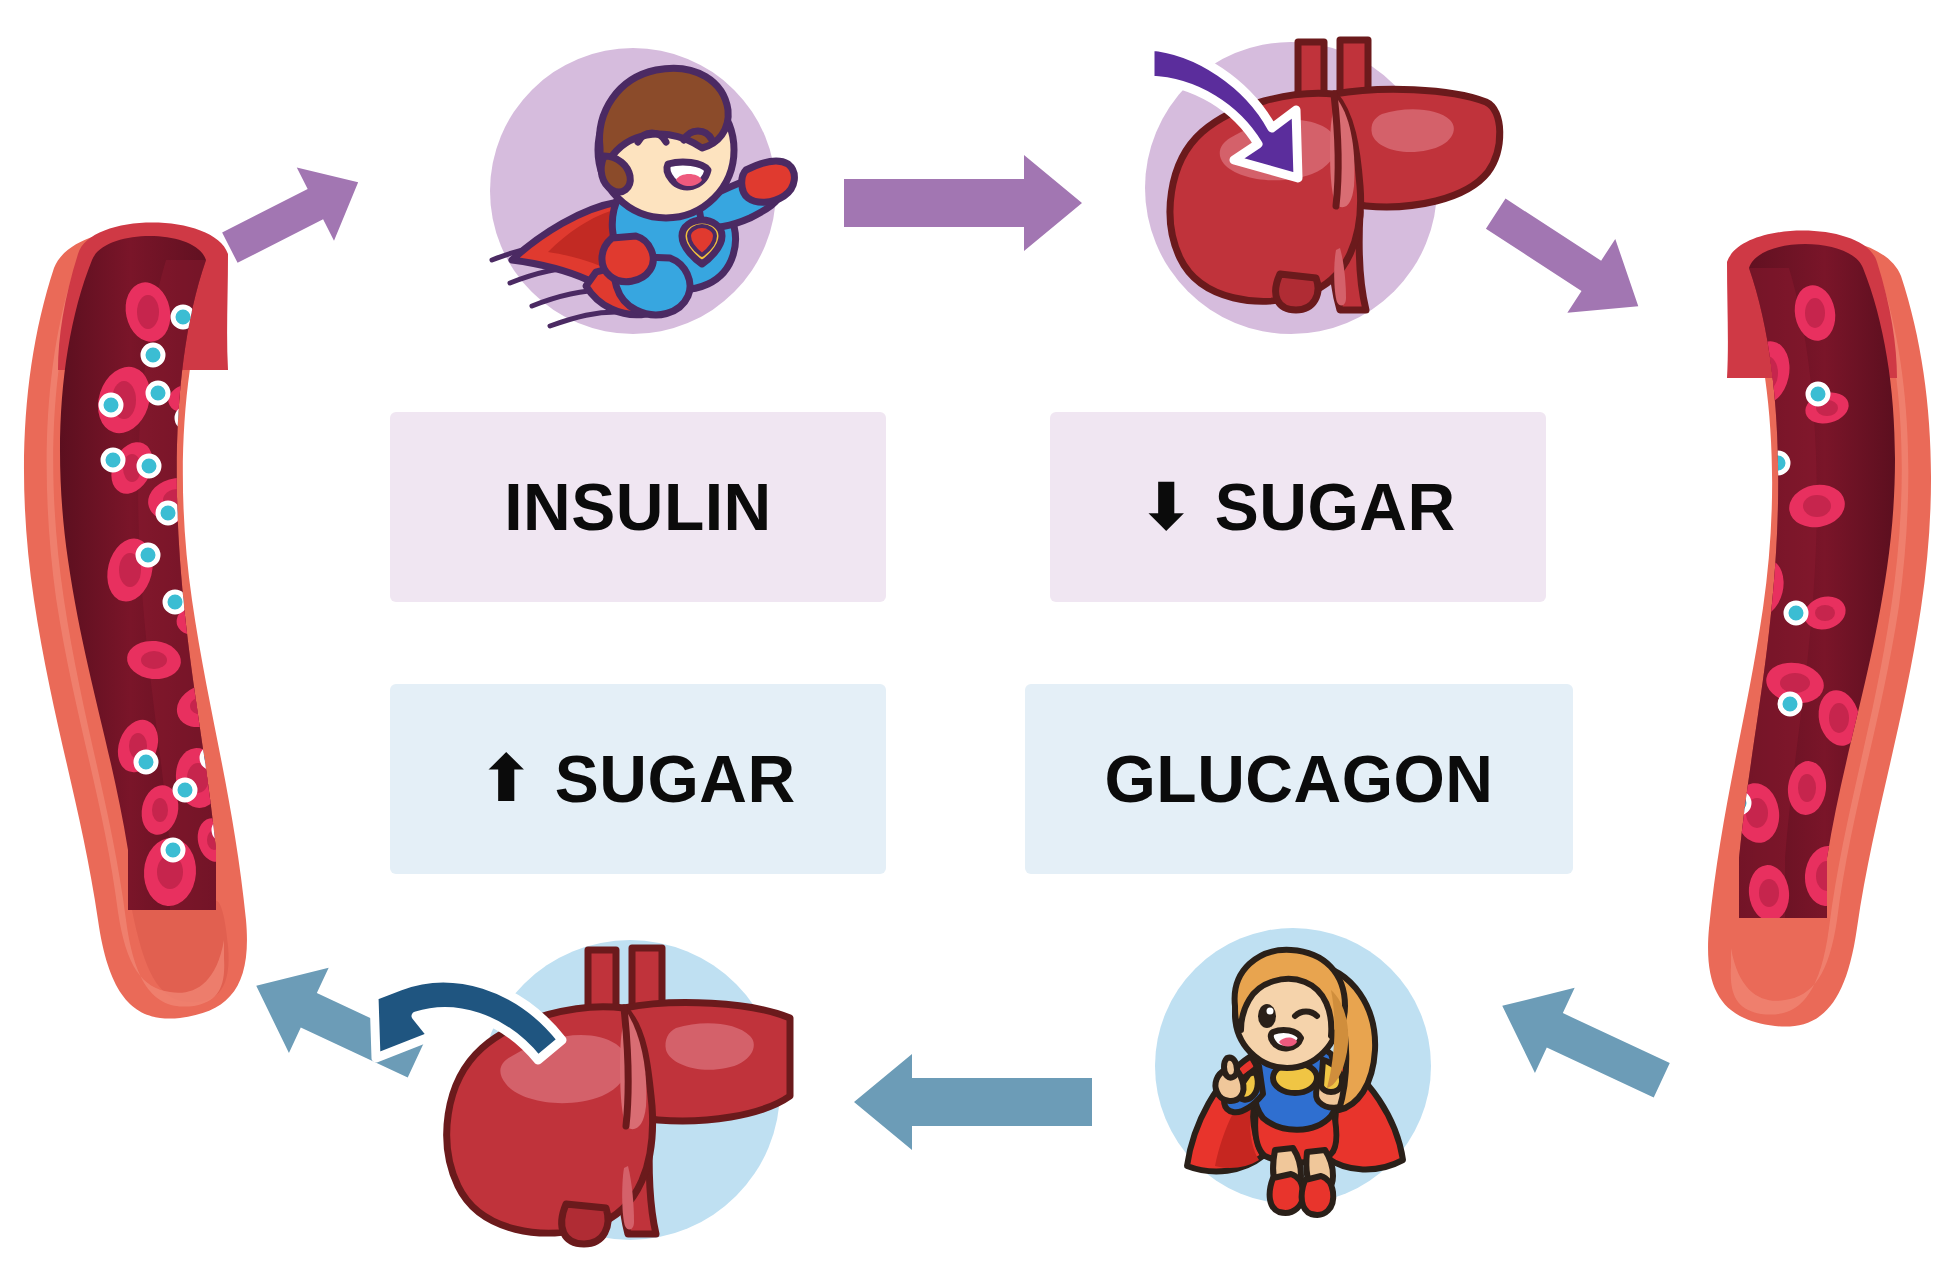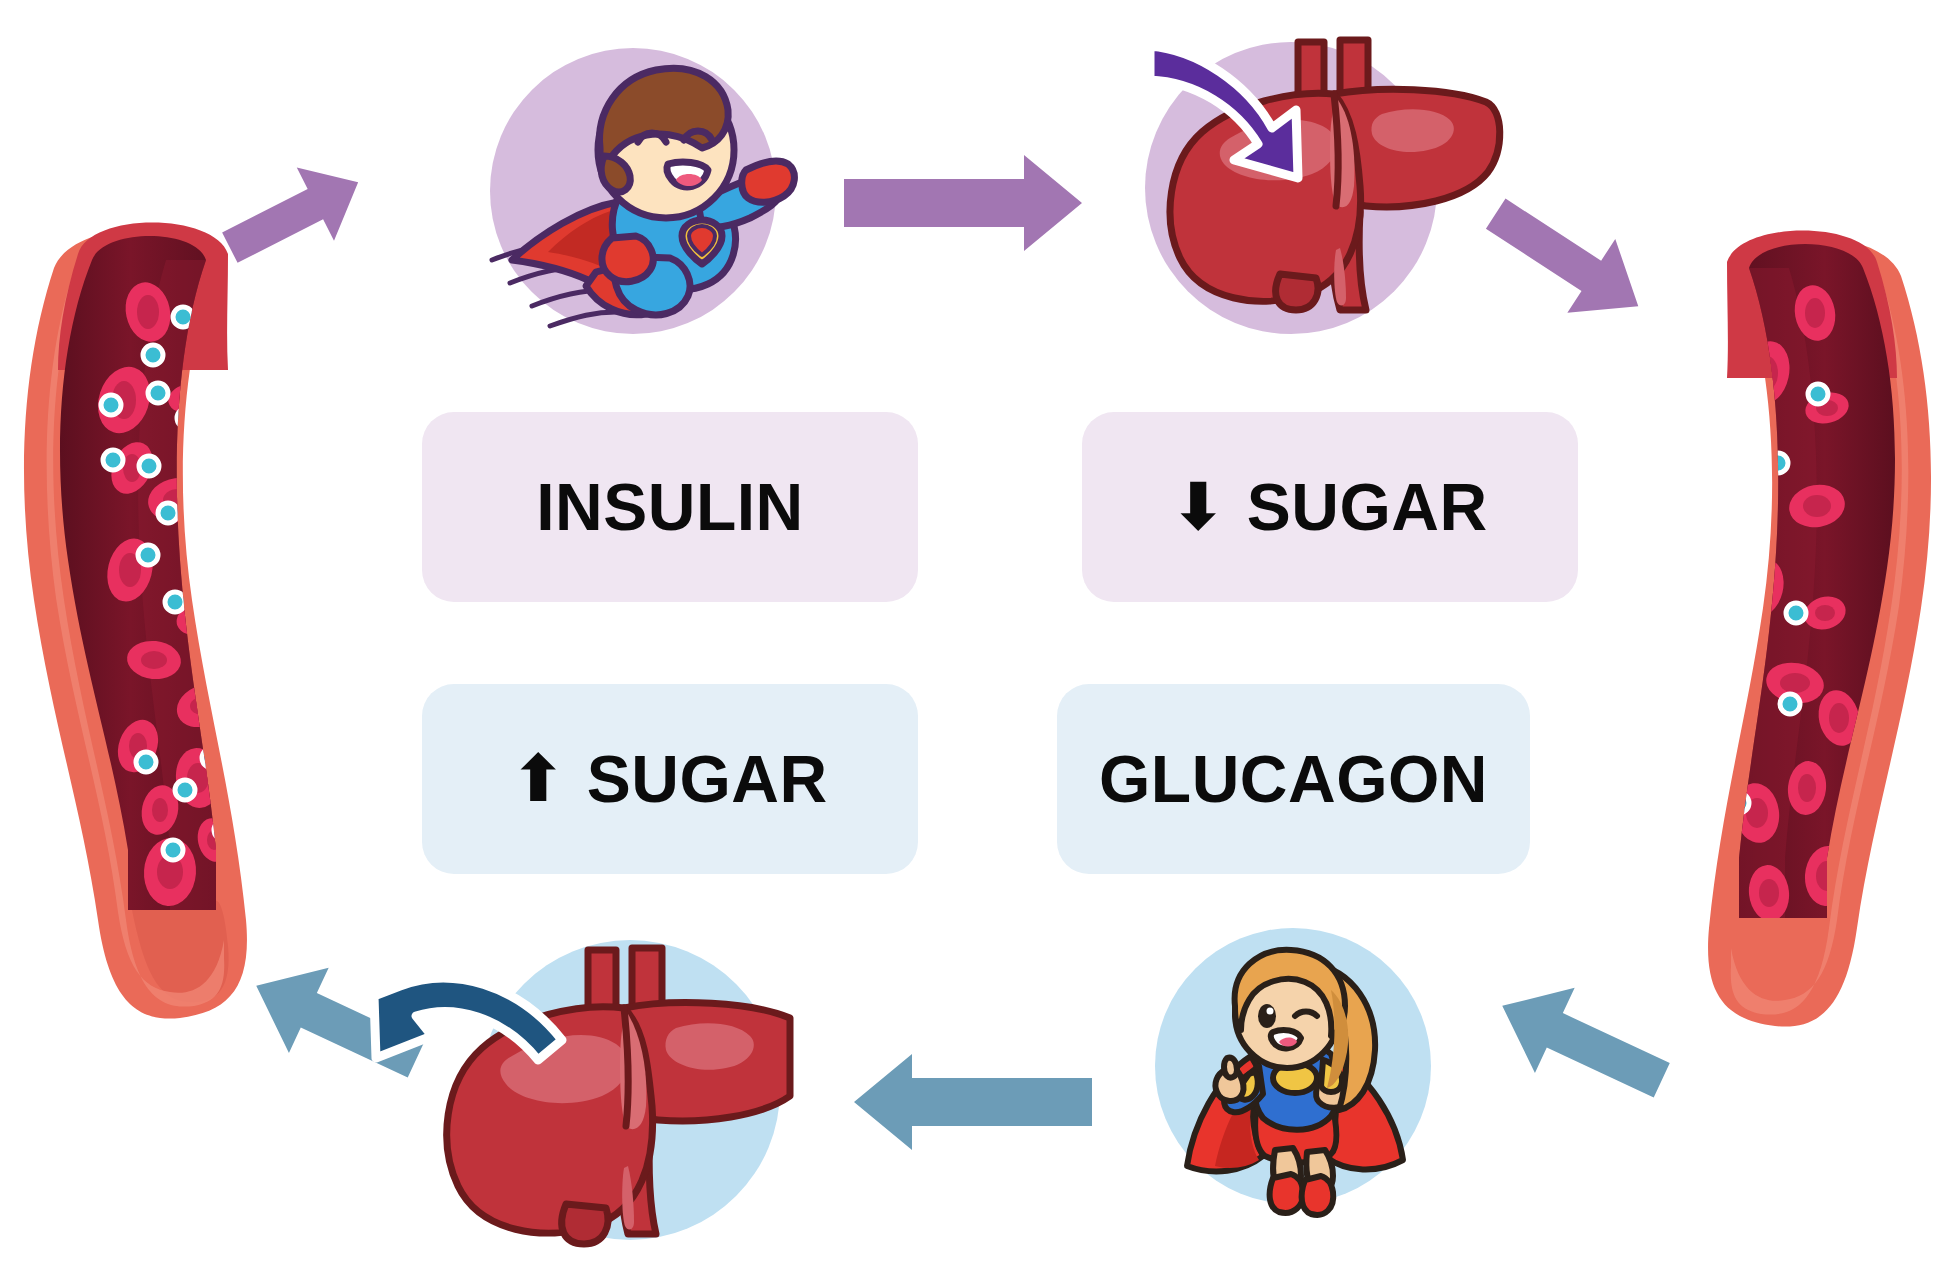--- a/index.html
+++ b/index.html
@@ -17,27 +17,26 @@
     background: #ffffff;
     overflow: hidden;
   }
 
   
   .pill {
     position: absolute;
     display: flex;
     align-items: center;
     justify-content: center;
-    border-radius: 32px;
+    border-radius: 6px;
     box-sizing: border-box;
     color: #0b0b0b;
     font-weight: bold;
     letter-spacing: 0.5px;
     white-space: nowrap;
-    margin-left: 32px;
   }
   .pill .pill-arrow {
     font-weight: bold;
     line-height: 1;
     display: inline-block;
   }
   .pill .pill-text { line-height: 1; }
 
   .pill-purple { background: #f0e6f2; }
   .pill-blue   { background: #e4eff7; }
@@ -444,17 +443,17 @@
   <div class="pill pill-purple" style="left:1050px; top:412px; width:496px; height:190px; font-size:66px;">
     <span class="pill-arrow" style="font-size:62px; margin-right:22px;">⬇</span>
     <span class="pill-text">SUGAR</span>
   </div>
 
   <div class="pill pill-blue" style="left:390px; top:684px; width:496px; height:190px; font-size:66px;">
     <span class="pill-arrow" style="font-size:62px; margin-right:22px;">⬆</span>
     <span class="pill-text">SUGAR</span>
   </div>
 
-  <div class="pill pill-blue" style="left:1025px; top:684px; width:473px; height:190px; font-size:66px;align-items:center;">
+  <div class="pill pill-blue" style="left:1025px; top:684px; width:548px; height:190px; font-size:66px;align-items:center;">
     <span class="pill-text">GLUCAGON</span>
   </div>
 
 </div>
 
 </body></html>

